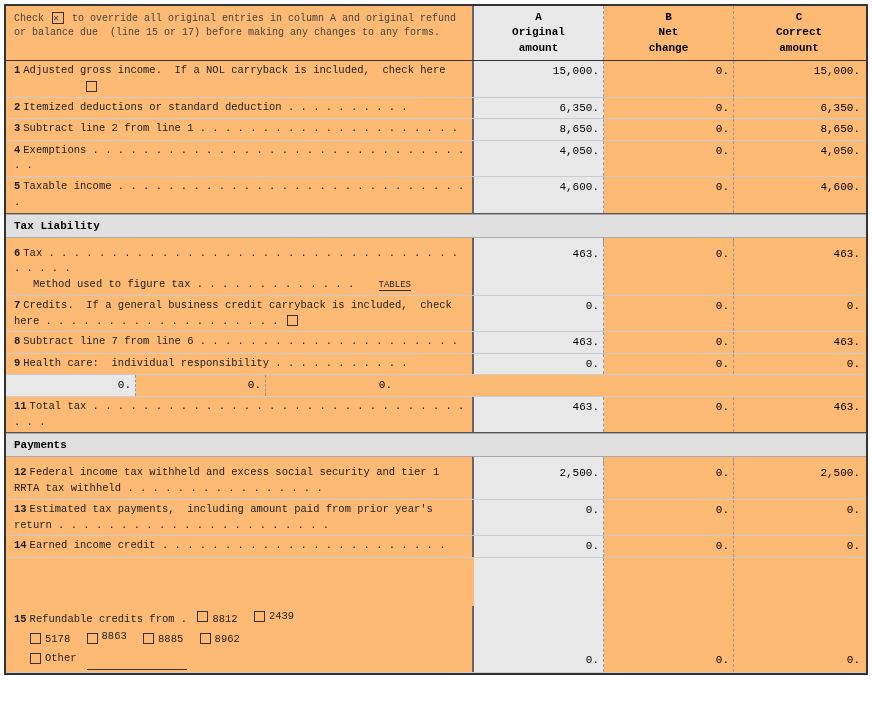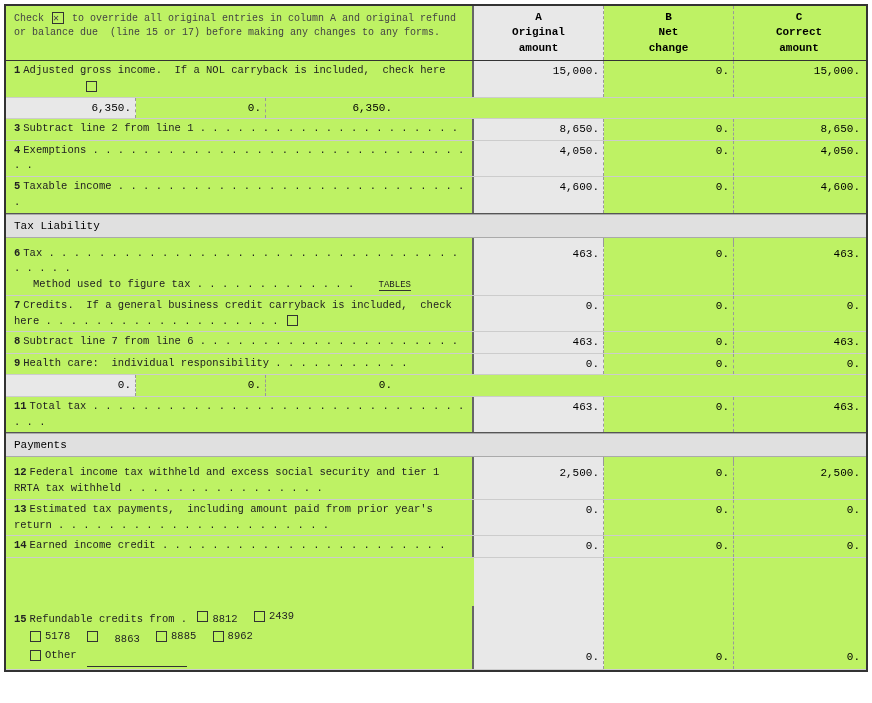--- a/index.html
+++ b/index.html
@@ -8,21 +8,21 @@
       font-size: 11px;
       background: #fff;
       display: flex;
       justify-content: center;
       align-items: flex-start;
       padding: 4px;
     }
     .outer-border {
       border: 2px solid #333;
       width: 864px;
-      background: #bef264;
+      background: #fdba74;
     }
     .header-row {
       display: flex;
       border-bottom: 1px solid #333;
     }
     .header-desc {
       flex: 0 0 468px;
       padding: 6px 8px;
       font-size: 10px;
       color: #444;
@@ -60,21 +60,21 @@
     .col-b {
       flex: 0 0 130px;
       border-right: 1px dashed #999;
     }
     .col-c {
       flex: 0 0 130px;
     }
     .section-header {
       background: #e0e0e0;
       padding: 5px 8px;
-      font-weight: normal;
+      font-weight: bold;
       font-size: 11px;
       border-bottom: 1px solid #aaa;
       border-top: 1px solid #aaa;
     }
     .data-rows {
       border-bottom: 1px solid #555;
     }
     .data-row {
       display: flex;
       border-bottom: 1px solid #ccc;
@@ -170,20 +170,23 @@
     <div class="data-row">
       <div class="row-desc">
         <span class="row-num">1</span>Adjusted gross income.&nbsp; If a NOL carryback is included,&nbsp; check here <span style="display:inline-block;width:70px;"></span><span class="checkbox-inline"></span>
       </div>
       <div class="row-val col-a-val">15,000.</div>
       <div class="row-val col-b-val">0.</div>
       <div class="row-val col-c-val">15,000.</div>
     </div>
 
     <div class="data-row">
+      <div class="row-desc">
+        <span class="row-num">2</span>Itemized deductions or standard deduction . . . . . . . . . .
+      </div>
       <div class="row-val col-a-val">6,350.</div>
       <div class="row-val col-b-val">0.</div>
       <div class="row-val col-c-val">6,350.</div>
     </div>
 
     <div class="data-row">
       <div class="row-desc">
         <span class="row-num">3</span>Subtract line 2 from line 1 . . . . . . . . . . . . . . . . . . . . .
       </div>
       <div class="row-val col-a-val">8,650.</div>
@@ -321,21 +324,21 @@
         </span>
         <span style="display:inline-flex; align-items:center; gap:2px; margin-left:8px;">
           <span class="checkbox-inline"></span>
             <span>2439</span>
         </span>
         <br>
         <span style="display:inline-flex; align-items:center; gap:2px; margin-left:14px;">
           <span class="checkbox-inline"></span>
             <span>5178</span>
         </span>
-        <span style="display:inline-flex; align-items:flex-start; gap:15px; margin-left:8px;">
+        <span style="display:inline-flex; align-items:flex-end; gap:2px; margin-left:8px;">
           <span class="checkbox-inline"></span>
             <span>8863</span>
         </span>
         <span style="display:inline-flex; align-items:center; gap:2px; margin-left:8px;">
           <span class="checkbox-inline"></span>
             <span>8885</span>
         </span>
         <span style="display:inline-flex; align-items:center; gap:2px; margin-left:8px;">
           <span class="checkbox-inline"></span>
             <span>8962</span>

